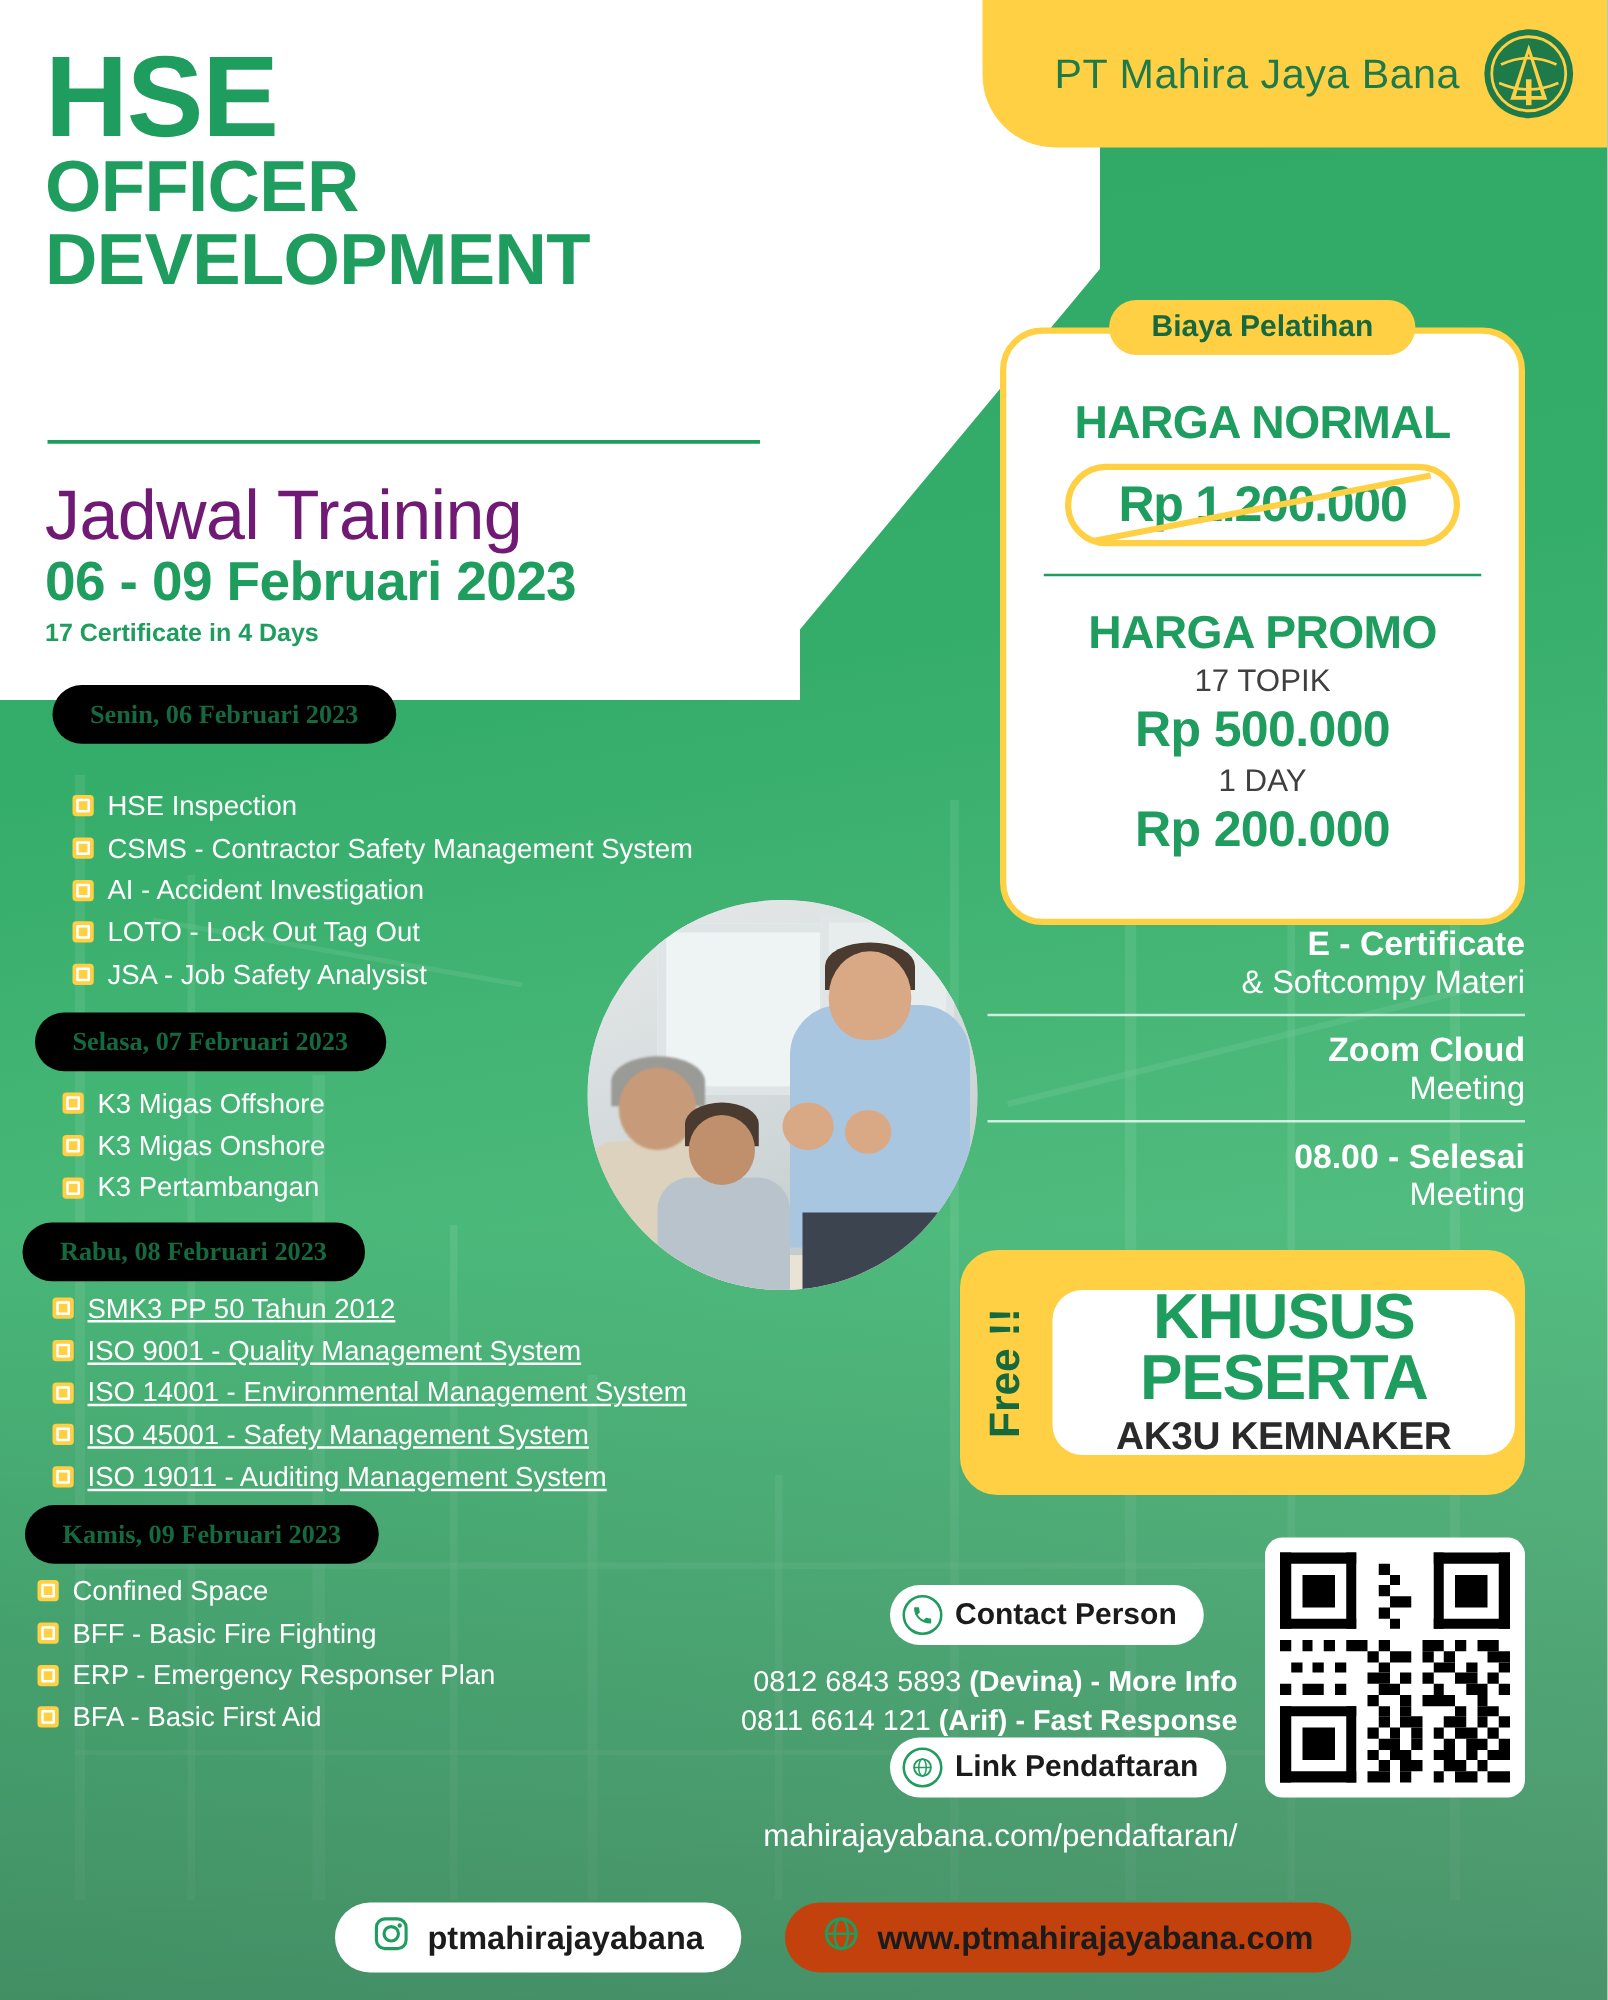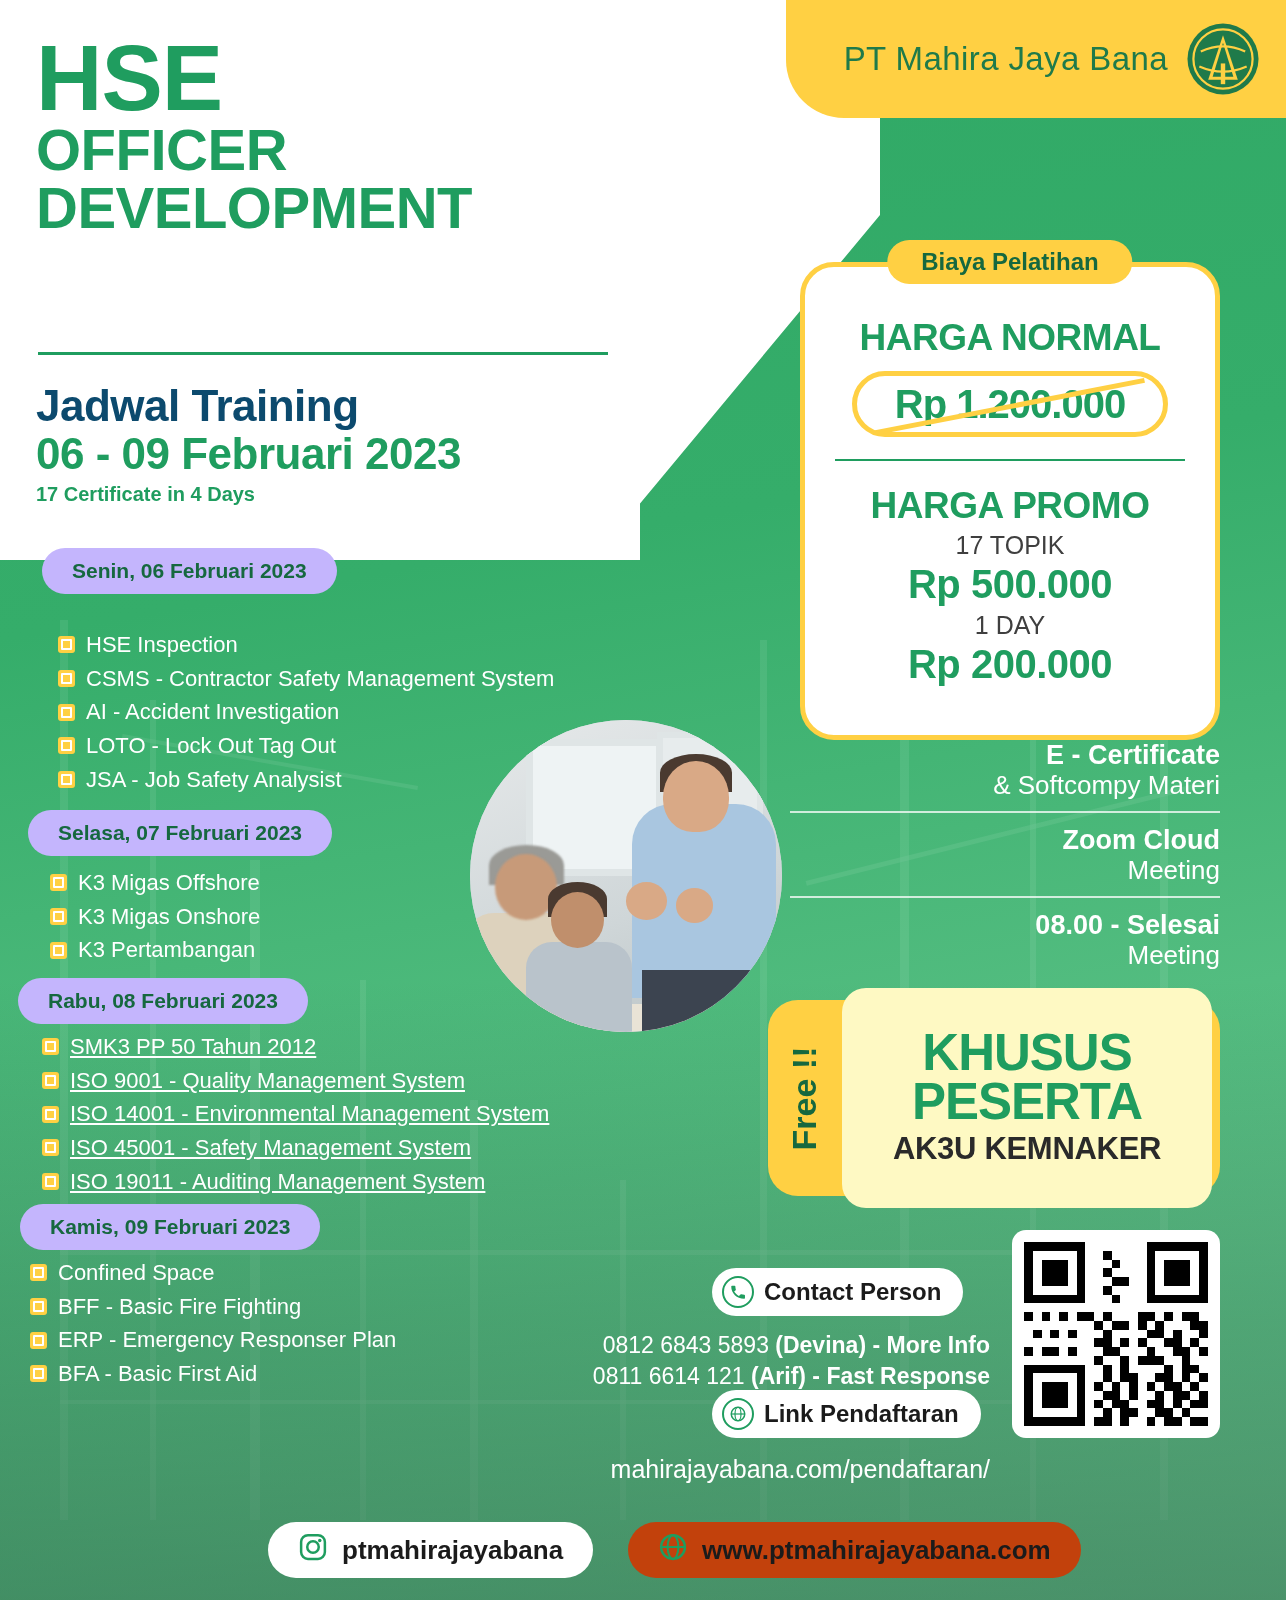--- a/index.html
+++ b/index.html
@@ -76,38 +76,39 @@
     letter-spacing: -.5px;
   }
   .rule {
     position: absolute; top: 352px; left: 38px; width: 570px; height: 3px;
     background: #1f9d5f;
   }
   .schedule-title {
     position: absolute; top: 382px; left: 36px; width: 600px;
   }
   .schedule-title .s1 {
-    font-size: 44px; font-weight: 700; color: #0c4a6e; line-height: 1.08;
+    font-size: 56px; font-weight: 400; color: #701a75; line-height: 1.08;
     letter-spacing: -.5px;
   }
   .schedule-title .s2 {
     font-size: 44px; font-weight: 700; color: #1f9d5f; line-height: 1.08;
     letter-spacing: -.5px;
   }
   .schedule-title .s3 {
     font-size: 20px; font-weight: 700; color: #1f9d5f; margin-top: 6px;
   }
   
   .day-pill {
     position: absolute;
-    background: #c4b5fd;
+    background: #000000;
     border-radius: 26px;
     padding: 11px 30px;
     font-size: 21px; font-weight: 700; color: #16683f;
     white-space: nowrap;
+    font-family: Liberation Serif, serif;
   }
   .topic-list {
     position: absolute;
     color: #ffffff;
     margin-left: 16px;
   }
   .topic {
     display: flex; align-items: center; gap: 11px;
     font-size: 22px; line-height: 1.35; color: #ffffff;
     margin-bottom: 4px;
@@ -187,22 +188,22 @@
   }
   .free-vert {
     width: 74px; display: flex; align-items: center; justify-content: center;
   }
   .free-vert span {
     transform: rotate(-90deg);
     font-size: 34px; font-weight: 700; color: #16683f;
     white-space: nowrap;
   }
   .khusus-card {
-    flex: 1; margin: 8px 8px 8px 0; height: 220px;
-    background: #fef9c3; border-radius: 24px;
+    flex: 1; margin: 8px 8px 8px 0; height: 132px;
+    background: #ffffff; border-radius: 24px;
     display: flex; flex-direction: column; align-items: center; justify-content: center;
   }
   .khusus-card .k1 { font-size: 51px; font-weight: 700; color: #1f9d5f; line-height: .96; letter-spacing: -1px; }
   .khusus-card .k2 { font-size: 51px; font-weight: 700; color: #1f9d5f; line-height: .96; letter-spacing: -1px; }
   .khusus-card .k3 { font-size: 31px; font-weight: 700; color: #2a2a2a; margin-top: 5px; letter-spacing: -.3px; }
   
   .pill-white {
     position: absolute;
     background: #ffffff; border-radius: 26px;
     height: 48px; display: flex; align-items: center; gap: 10px;

